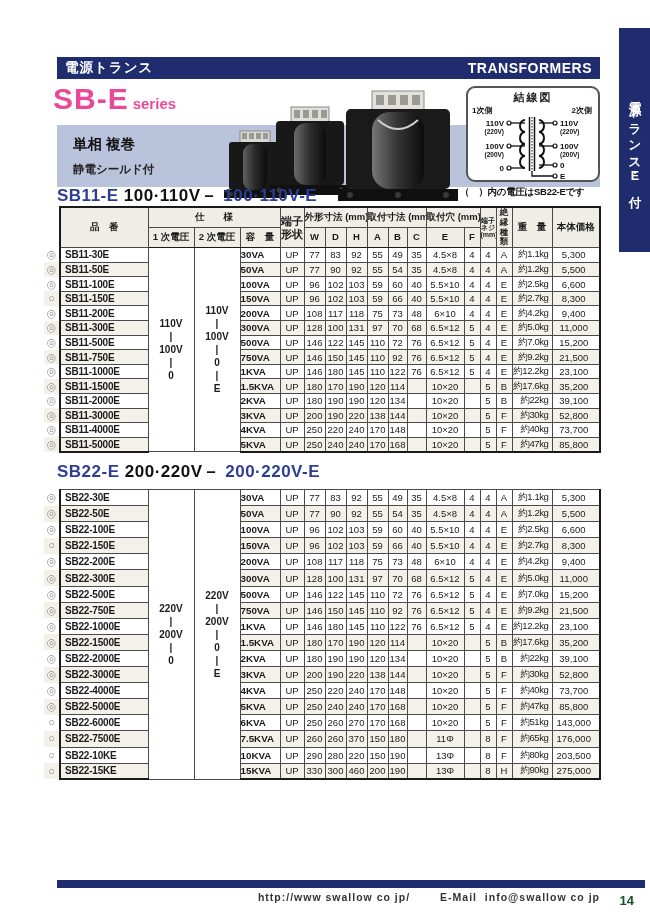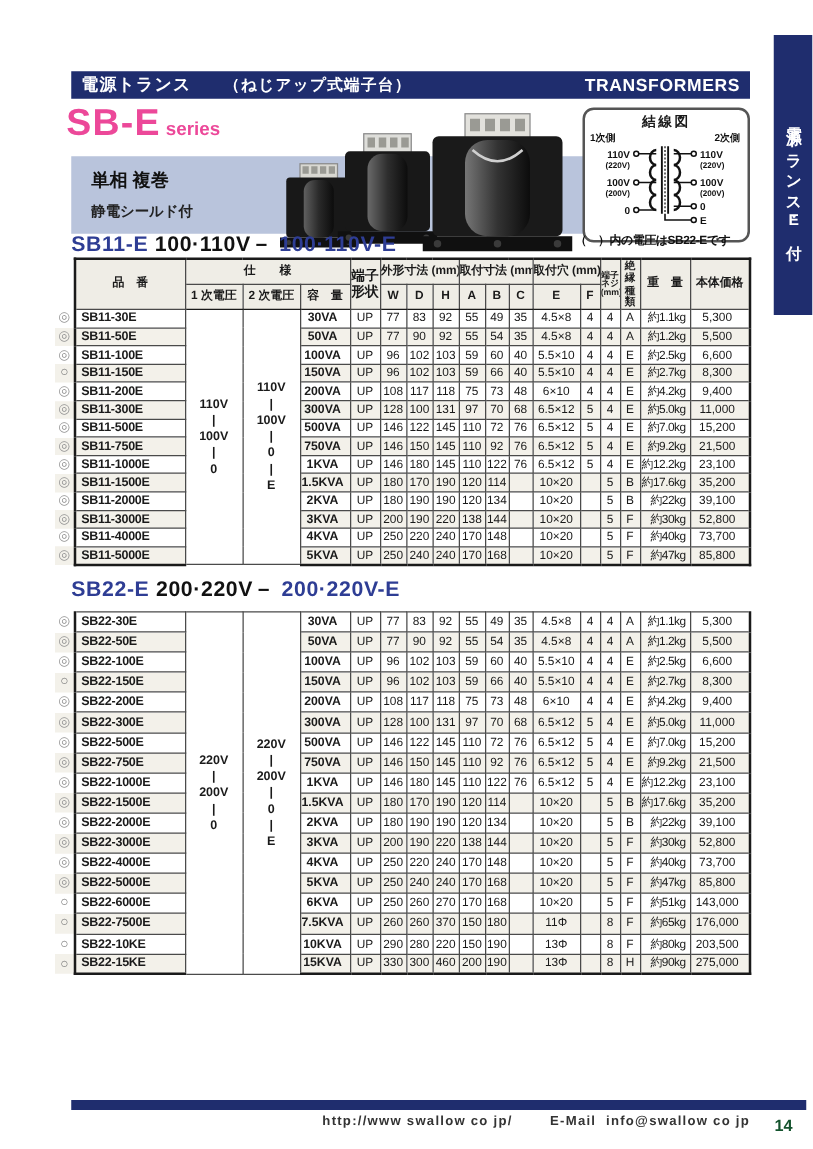--- a/index.html
+++ b/index.html
@@ -34,21 +34,21 @@
   .band{
     position:absolute;left:57px;top:125px;width:543px;height:62px;
     background:#b9c4dc;box-sizing:border-box;padding:10px 0 0 16px;
   }
   .band .type{font-size:14.5px;font-weight:bold;color:#111;}
   .band .feature{font-size:11.5px;font-weight:bold;color:#222;margin-top:8px;}
   
   .photo{position:absolute;}
   
   .wiring-box{
-    position:absolute;left:466px;top:86px;width:134px;height:108px;
+    position:absolute;left:466px;top:86px;width:134px;height:96px;
     background:#fff;border:2px solid #555;border-radius:9px;box-sizing:border-box;
     padding-top:2px;
   }
   .wiring-title{text-align:center;font-size:11px;font-weight:bold;letter-spacing:2px;}
   .wiring-note{
     position:absolute;left:460px;top:186px;width:145px;
     font-size:9.5px;font-weight:bold;color:#111;letter-spacing:-0.3px;
   }
   
   .tbl-heading{position:absolute;left:57px;font-size:17px;font-weight:800;letter-spacing:0.5px;white-space:nowrap;}
@@ -73,21 +73,21 @@
   .spec td.c-marker.open{color:#7c7c7c;}
   .spec tbody tr:nth-child(even) td{background:#f3f1ea;}
   .spec tbody td{background:#fff;}
   .spec td.c-name{font-weight:bold;font-size:10px;text-align:left;padding-left:4px;letter-spacing:-0.2px;}
   .spec td.c-name{border-left:2px solid #1a1a1a;}
   .spec th.b-left{border-left:2px solid #1a1a1a;}
   .spec td.c-price,.spec th.b-right{border-right:2px solid #1a1a1a;}
   .spec tbody tr:last-child td{border-bottom:2px solid #1a1a1a;}
   .spec tbody tr:last-child td.c-marker{border-bottom:none;}
   .spec td.c-volt{background:#fff !important;white-space:pre-line;line-height:1.3;font-weight:bold;font-size:10px;}
-  .spec td.c-cap{font-weight:bold;text-align:center;padding-right:4px;font-size:9.8px;}
+  .spec td.c-cap{font-weight:bold;text-align:left;padding-right:4px;font-size:9.8px;}
   .spec td.c-wt{text-align:right;padding-right:3px;letter-spacing:-0.4px;}
   .spec td.c-price{text-align:center;padding-right:4px;}
   .spec th.pre,.spec td.pre{white-space:pre-line;}
   .spec th.h-term{font-size:11px;}
   .spec th.h-screw{font-size:7px;line-height:1.05;}
   .spec th.h-ins{font-size:8.5px;}
   .spec thead tr:last-child th{border-bottom:1.5px solid #1a1a1a;}
   
   .footer-bar{position:absolute;left:57px;top:880px;width:588px;height:8px;background:#1f2d6e;}
   .footer-text{
@@ -101,21 +101,20 @@
 </style>
 </head>
 <body>
 
 <div class="side-tab">
   <span>電源トランス・E付</span>
 </div>
 
 <div class="header-bar">
   <span class="jp-title">電源トランス</span>
-  <span class="jp-sub">（ねじアップ式端子台）</span>
   <span class="en-title">TRANSFORMERS</span>
 </div>
 
 <div class="series-title">
   <span class="big">SB-E</span><span class="small">series</span>
 </div>
 
 <div class="band">
   <div class="type">単相 複巻</div>
   <div class="feature">静電シールド付</div>

